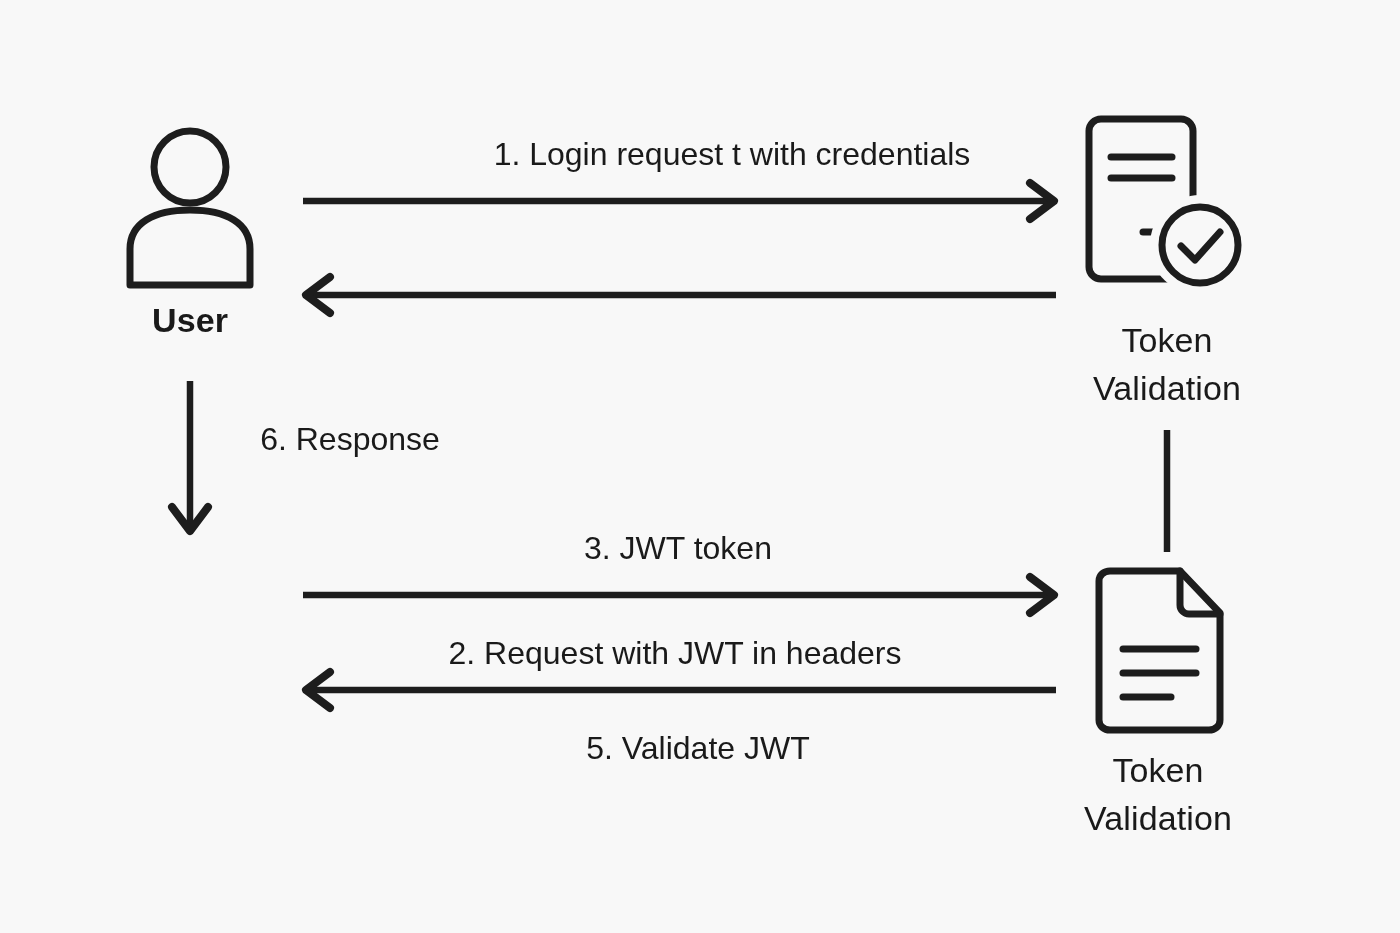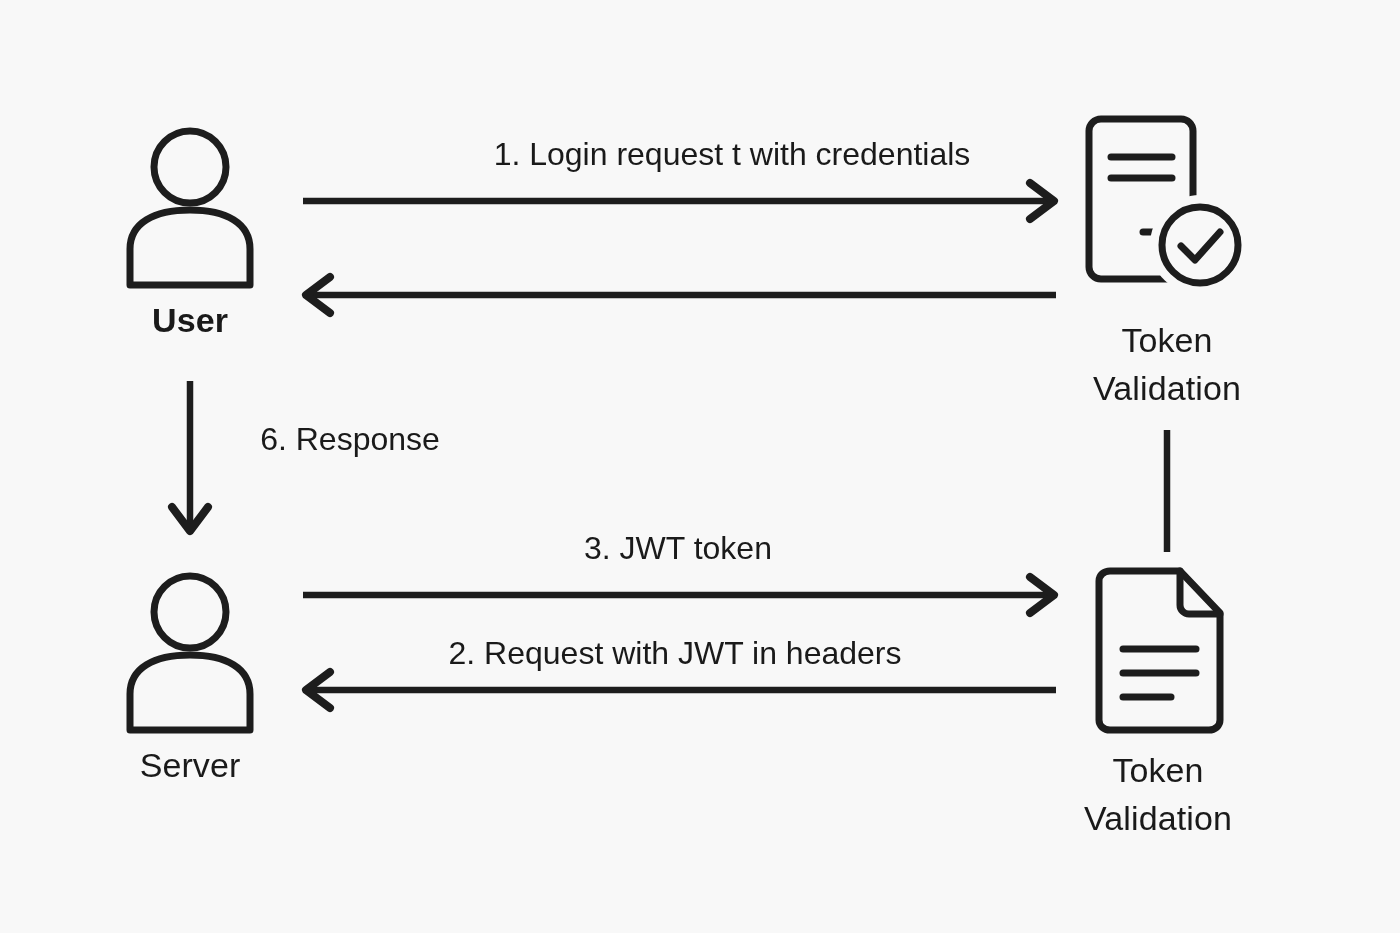--- a/index.html
+++ b/index.html
@@ -131,27 +131,20 @@
 
       <circle class="icon-bg-cut" cx="123" cy="135" r="50"></circle>
 
       <circle class="stroke" cx="123" cy="135" r="38"></circle>
       <polyline class="stroke" points="104,136 118,150 143,122"></polyline>
     </svg>
     <div class="node-label">Token
 Validation</div>
   </div>
 
-  <div class="node" style="left:105px; top:570px; width:170px;">
-    <svg class="node-icon" width="140" height="165" viewBox="0 0 140 165">
-      <circle class="stroke" cx="70" cy="42" r="36"></circle>
-      <path class="stroke" d="M10 160 L10 124 C10 98 34 85 70 85 C106 85 130 98 130 124 L130 160 Z"></path>
-    </svg>
-    <div class="node-label">Server</div>
-  </div>
 
   <div class="node" style="left:1068px; top:565px; width:180px;">
     <svg class="node-icon" width="160" height="175" viewBox="0 0 160 175">
       <path class="stroke" d="M21 16 C21 10 26 6 32 6 L102 6 L142 48 L142 155 C142 161 137 165 131 165
                                L32 165 C26 165 21 161 21 155 Z"></path>
       <path class="stroke" d="M102 6 L102 40 C102 45 106 49 111 49 L142 49"></path>
       <line class="stroke" x1="45" y1="84" x2="118" y2="84"></line>
       <line class="stroke" x1="45" y1="108" x2="118" y2="108"></line>
       <line class="stroke" x1="45" y1="132" x2="93" y2="132"></line>
     </svg>
@@ -161,14 +154,15 @@
 
   <div class="edge-label" style="left:688px; top:135px;margin-left:44px;">1. Login request t with credentials</div>
 
 
   <div class="edge-label" style="left:325px; top:420px;margin-left:25px;">6. Response</div>
 
   <div class="edge-label" style="left:678px; top:529px;">3. JWT token</div>
 
   <div class="edge-label" style="left:675px; top:634px;">2. Request with JWT in headers</div>
 
+  <div class="edge-label" style="left:698px; top:729px;">5. Validate JWT</div>
 
 </div>
 
 </body></html>

